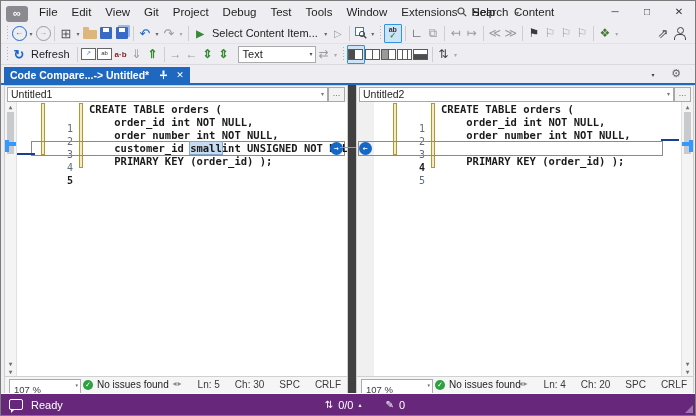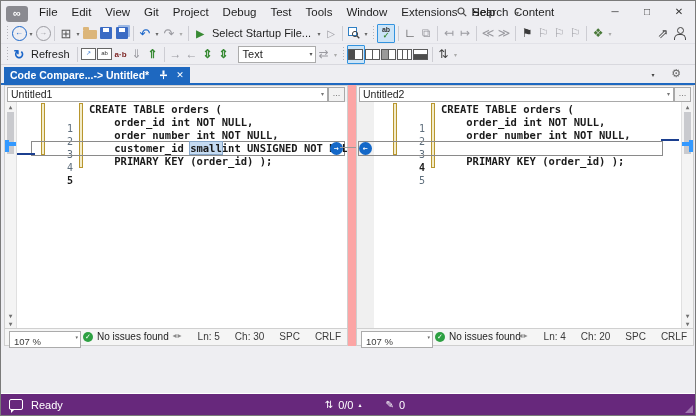--- a/index.html
+++ b/index.html
@@ -51,21 +51,21 @@
   .person{width:12px;height:12px;position:relative;flex:none;}
   .person::before{content:"";position:absolute;left:3.5px;top:0;width:5px;height:5px;border:1px solid #444;border-radius:50%;}
   .person::after{content:"";position:absolute;left:1px;top:7px;width:10px;height:5px;border:1px solid #444;border-bottom:none;border-radius:5px 5px 0 0;}
   .winicon{width:13px;height:10px;border:1px solid #666;font-size:6px;line-height:9px;text-align:center;flex:none;background:#fff;}
   
   #tabbar{left:0;top:64px;right:0;height:20px;}
   #doc-tab{left:3px;top:2px;height:16px;background:#1e68c0;color:#fff;display:flex;align-items:center;padding:0 6px;}
   #doc-tab .t{font-size:10.5px;font-weight:600;white-space:nowrap;}
   #tab-underline{left:0;top:18px;height:2px;right:0;background:#1e68c0;}
   
-  #editor{left:3px;top:84px;width:690px;height:261px;background:#fca5a5;}
+  #editor{left:3px;top:84px;width:690px;height:309px;background:#404040;}
   .pane{position:absolute;top:0;bottom:0;background:#fff;border:1px solid #cfcfcf;box-sizing:border-box;}
   #pane-left{left:0;width:344px;}
   #pane-right{left:352px;width:338px;}
   .pane-header{position:absolute;left:0;right:0;top:0;height:16px;background:#f4f4f6;}
   .file-combo{position:absolute;left:2px;top:1px;right:19px;height:13px;border:1px solid #a9a9a9;
               background:#fff;font-size:10.5px;line-height:12px;padding:0 14px 0 3px;color:#1e1e1e;}
   .file-combo .dd{position:absolute;right:3px;top:0;font-size:6px;color:#777;line-height:13px;}
   .browse-btn{position:absolute;right:2px;top:1px;width:15px;height:13px;border:1px solid #a9a9a9;
               background:#f2f2f2;font-size:8px;line-height:11px;text-align:center;color:#333;}
   .code-region{position:absolute;left:0;right:0;top:16px;bottom:16px;overflow:hidden;
@@ -160,21 +160,21 @@
     <span class="i">
         <span class="floppy all"></span>
       </span>
     <span class="sep"></span>
     <span class="i blue" style="font-size:13px;">↶</span>
     <span class="car">▾</span>
     <span class="i gray" style="font-size:13px;">↷</span>
     <span class="car" style="color:#aaa;">▾</span>
     <span class="sep"></span>
     <span class="i green" style="font-size:10px;">▶</span>
-    <span class="lbl">Select Startup File...</span>
+    <span class="lbl">Select Content Item...</span>
     <span class="car">▾</span>
     <span class="i gray" style="font-size:10px;">▷</span>
     <span class="sep"></span>
     <span class="i">
       <svg width="12" height="12" viewBox="0 0 12 12">
         <rect x="0.5" y="0.5" width="8" height="8" fill="#fff" stroke="#2f7fc4"></rect>
         <circle cx="7" cy="7" r="2.6" fill="none" stroke="#444"></circle>
         <line x1="8.8" y1="8.8" x2="11.3" y2="11.3" stroke="#444" stroke-width="1.3"></line>
       </svg>
     </span>

